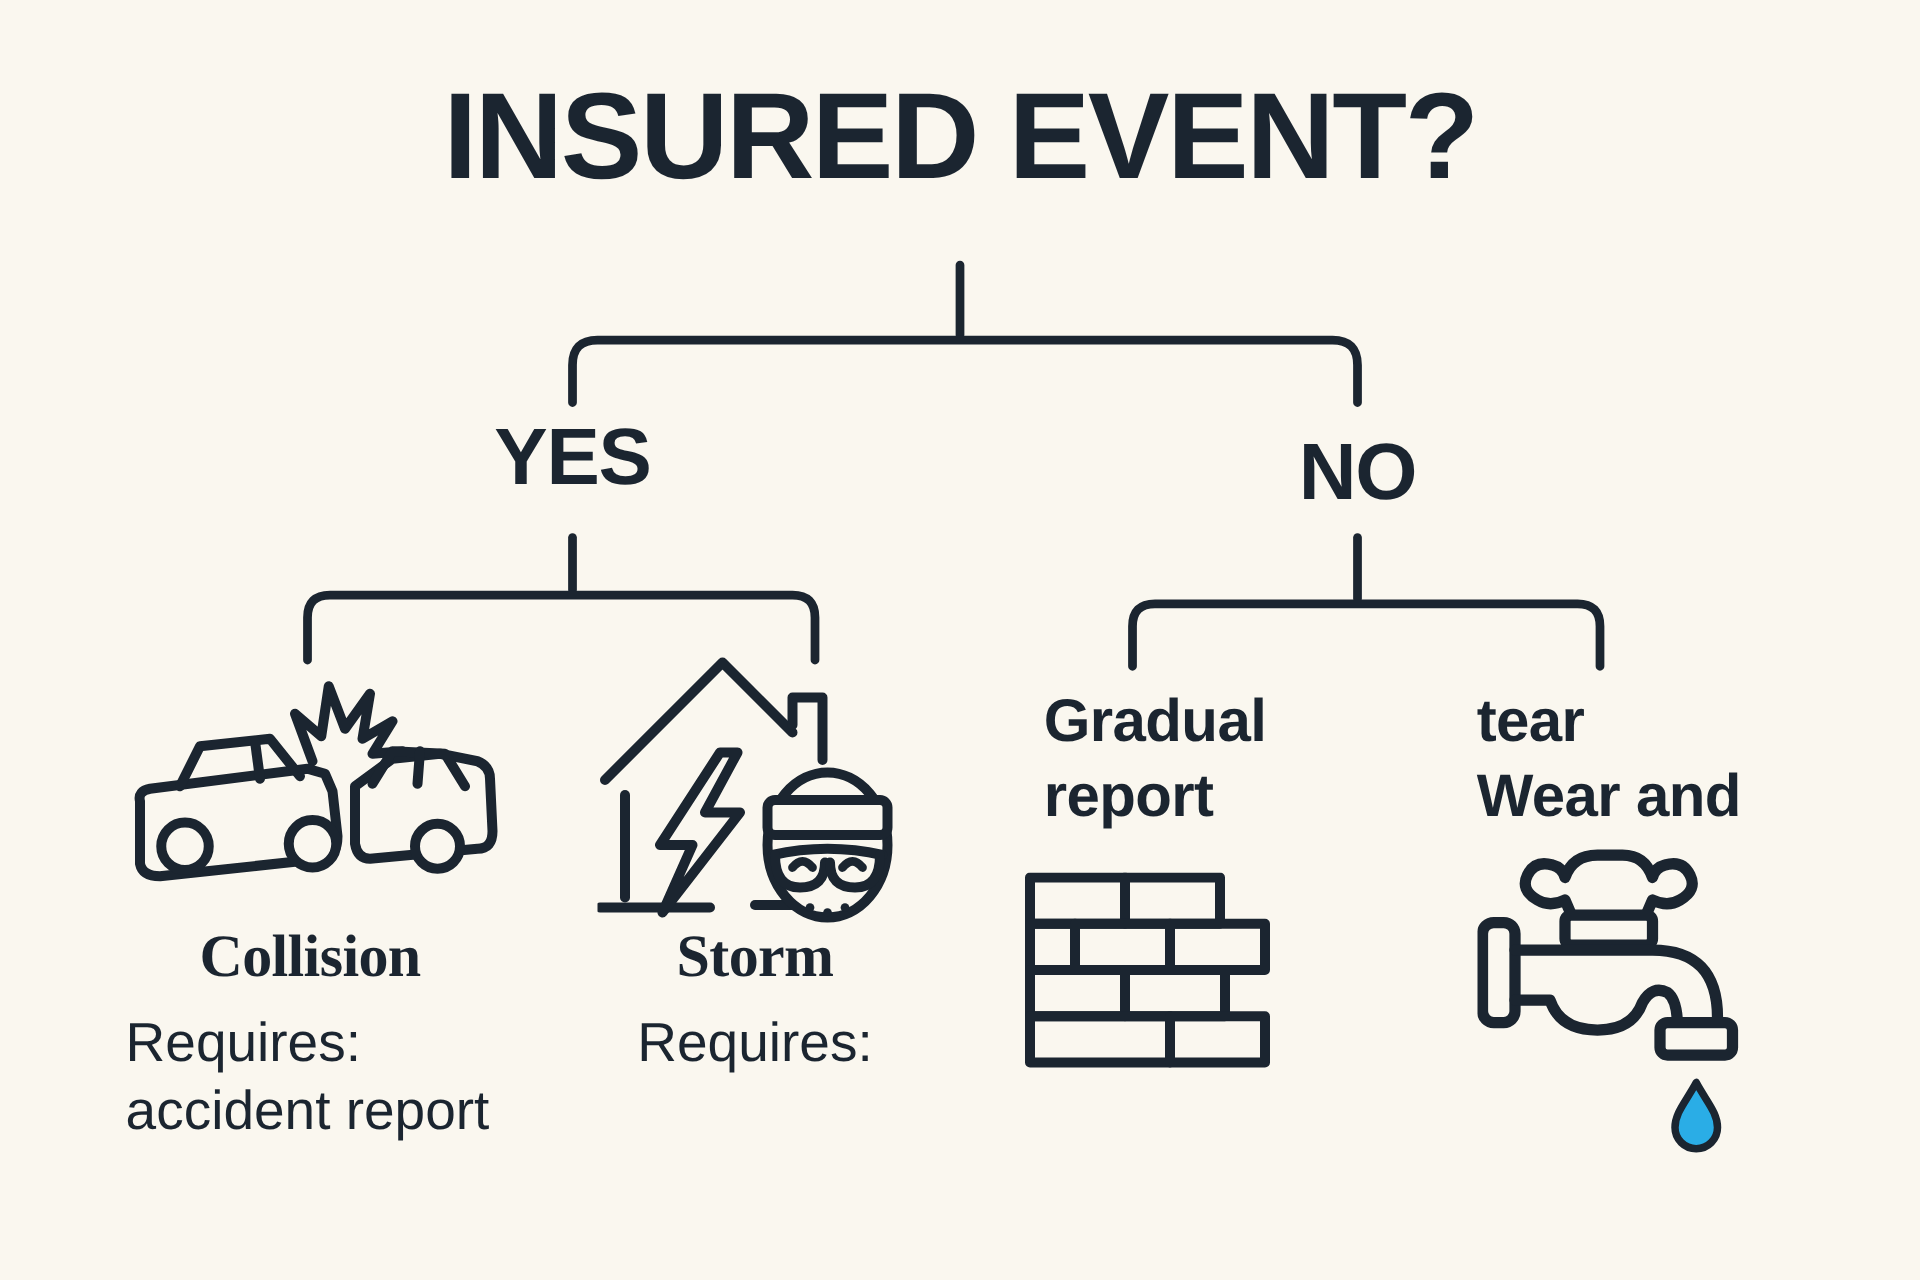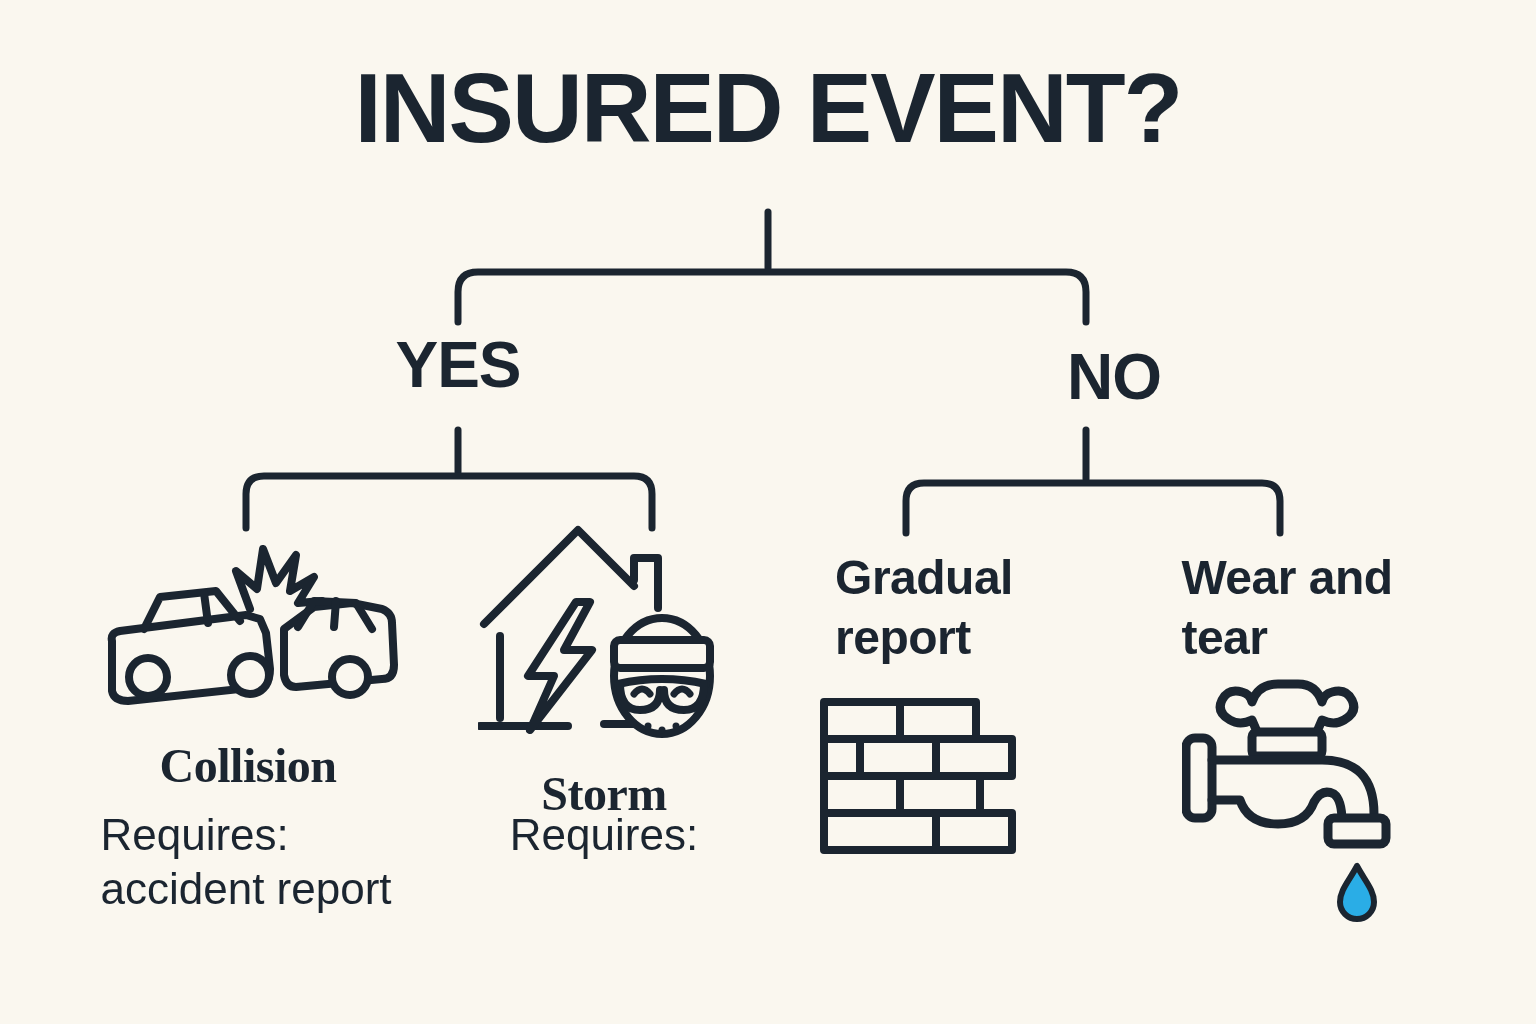--- a/index.html
+++ b/index.html
@@ -74,21 +74,21 @@
     <path d="M768 212 V268"></path>
     <path d="M458 322 V292 Q458 272 478 272 H1066 Q1086 272 1086 292 V322"></path>
     <path d="M458 430 V472"></path>
     <path d="M246 528 V494 Q246 476 264 476 H634 Q652 476 652 494 V528"></path>
     <path d="M1086 430 V479"></path>
     <path d="M906 533 V501 Q906 483 924 483 H1262 Q1280 483 1280 501 V533"></path>
   </svg>
 
   
   <div class="abs branch-label" style="left:458px;top:328px;">YES</div>
-  <div class="abs branch-label" style="left:1086px;top:340px;margin-left:28px;">NO</div>
+  <div class="abs branch-label" style="left:1086px;top:340px;">NO</div>
 
   
   <div style="display:contents;">
     <svg class="abs icon-svg" style="left:100px;top:543px;" width="300" height="172" viewBox="0 0 300 172" aria-hidden="true">
 
       <path class="ln" d="M150 66 L136 28 L157 46 L163 6 L176 40 L196 12 L190 48 L214 34 L198 60 L222 58"></path>
 
       <path class="ln" d="M12 98 Q10 90 20 88 L146 72 L160 76 L166 90 L170 126 Q170 142 158 144 L28 158 Q14 158 12 148 Z"></path>
 
       <path class="ln" d="M44 86 L60 54 L116 48 L140 78"></path>
@@ -126,21 +126,21 @@
       <rect class="ln fillbg" x="136" y="122" width="96" height="28" rx="6"></rect>
       <path class="ln" d="M140 166 Q184 156 228 166"></path>
       <path class="ln" d="M142 166 Q142 192 162 192 Q182 192 182 172"></path>
       <path class="ln" d="M226 166 Q226 192 206 192 Q186 192 186 172"></path>
       <path class="ln" style="stroke-width:7;" d="M156 176 Q164 166 172 176"></path>
       <path class="ln" style="stroke-width:7;" d="M196 176 Q204 166 212 176"></path>
       <circle class="dot" cx="170" cy="208" r="3.5"></circle>
       <circle class="dot" cx="184" cy="212" r="3.5"></circle>
       <circle class="dot" cx="198" cy="208" r="3.5"></circle>
     </svg>
-    <div class="abs node-name" style="left:604px;top:738px;margin-top:28px;">Storm</div>
+    <div class="abs node-name" style="left:604px;top:738px;">Storm</div>
     <div class="abs requires" style="left:604px;top:808px;">
       <div>Requires:</div>
     </div>
   </div>
 
   
   <div style="display:contents;">
     <div class="abs node-name-multiline" style="left:924px;top:548px;">
       <div>Gradual</div>
       <div>report</div>
@@ -154,22 +154,22 @@
       <rect class="ln" x="4" y="78" width="76" height="37"></rect>
       <rect class="ln" x="80" y="78" width="80" height="37"></rect>
       <rect class="ln" x="4" y="115" width="112" height="37"></rect>
       <rect class="ln" x="116" y="115" width="76" height="37"></rect>
     </svg>
   </div>
 
   
   <div style="display:contents;">
     <div class="abs node-name-multiline" style="left:1287px;top:548px;">
+      <div>tear</div>
       <div>Wear and</div>
-      <div>tear</div>
     </div>
     <svg class="abs icon-svg" style="left:1182px;top:676px;" width="210" height="250" viewBox="0 0 210 250" aria-hidden="true">
 
       <rect class="ln fillbg" style="stroke-width:9;" x="4" y="62" width="26" height="80" rx="9"></rect>
 
       <path class="ln fillbg" style="stroke-width:9;" d="M70 44 Q58 50 48 44 Q34 36 40 24 Q46 12 60 16 Q68 18 70 26 Q76 8 96 8 H116 Q134 8 140 26 Q142 18 150 16 Q164 12 170 24 Q176 36 162 44 Q152 50 140 44 L134 58 H76 Z"></path>
       <rect class="ln fillbg" style="stroke-width:9;" x="70" y="56" width="70" height="24" rx="5"></rect>
 
       <path class="ln" style="stroke-width:9;" d="M30 84 H140 Q192 84 192 138 V146"></path>
       <path class="ln" style="stroke-width:9;" d="M30 124 H58 Q66 148 96 148 Q124 148 132 126 Q140 112 152 118 Q160 124 160 146"></path>

